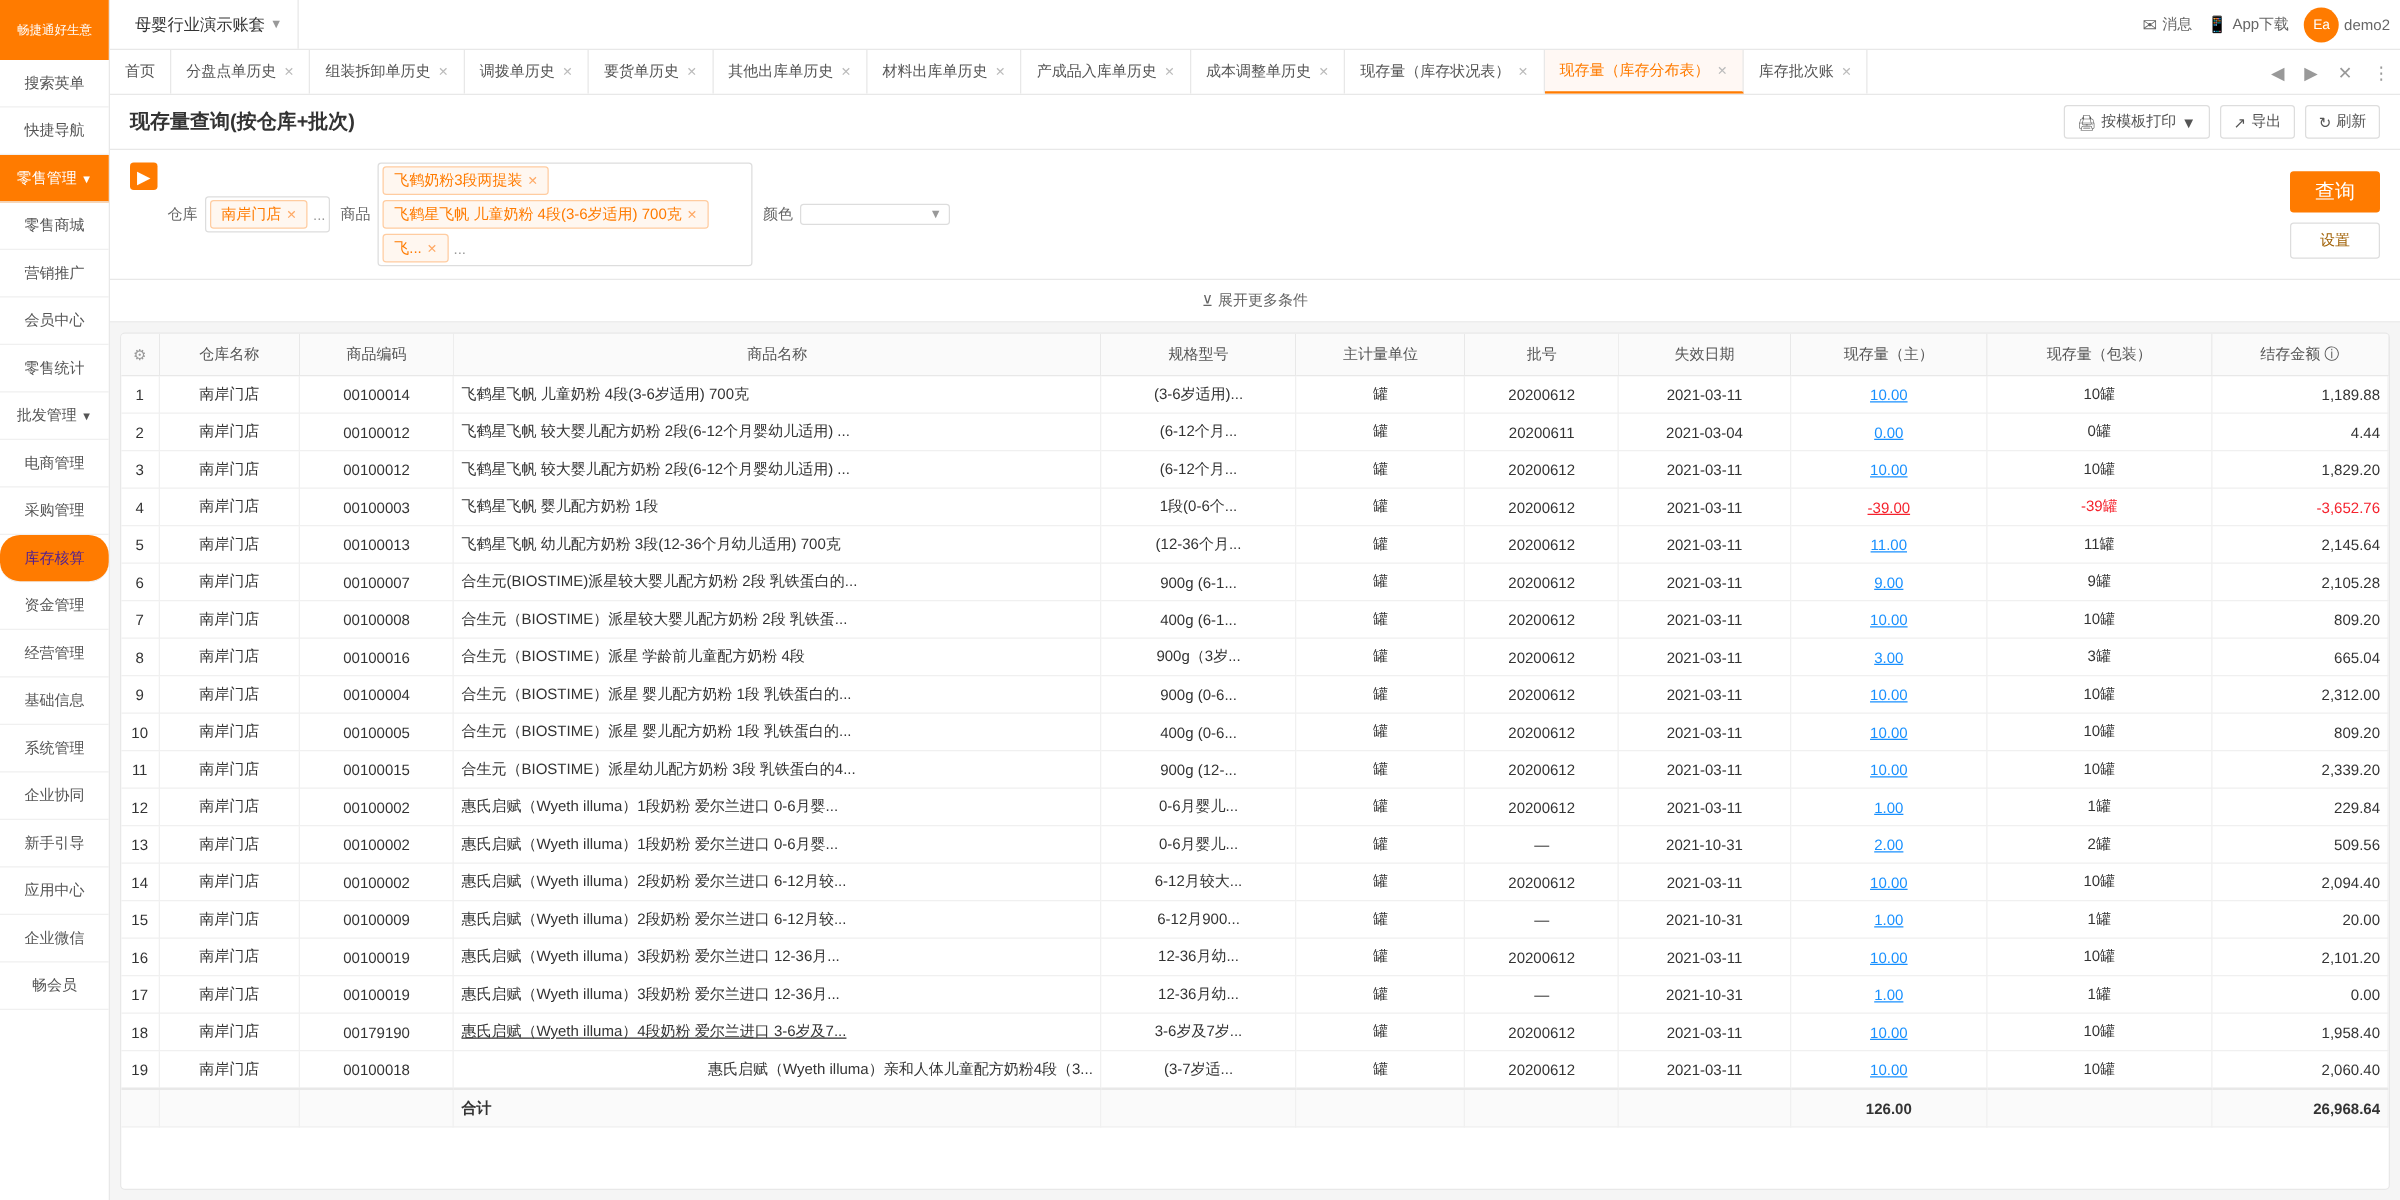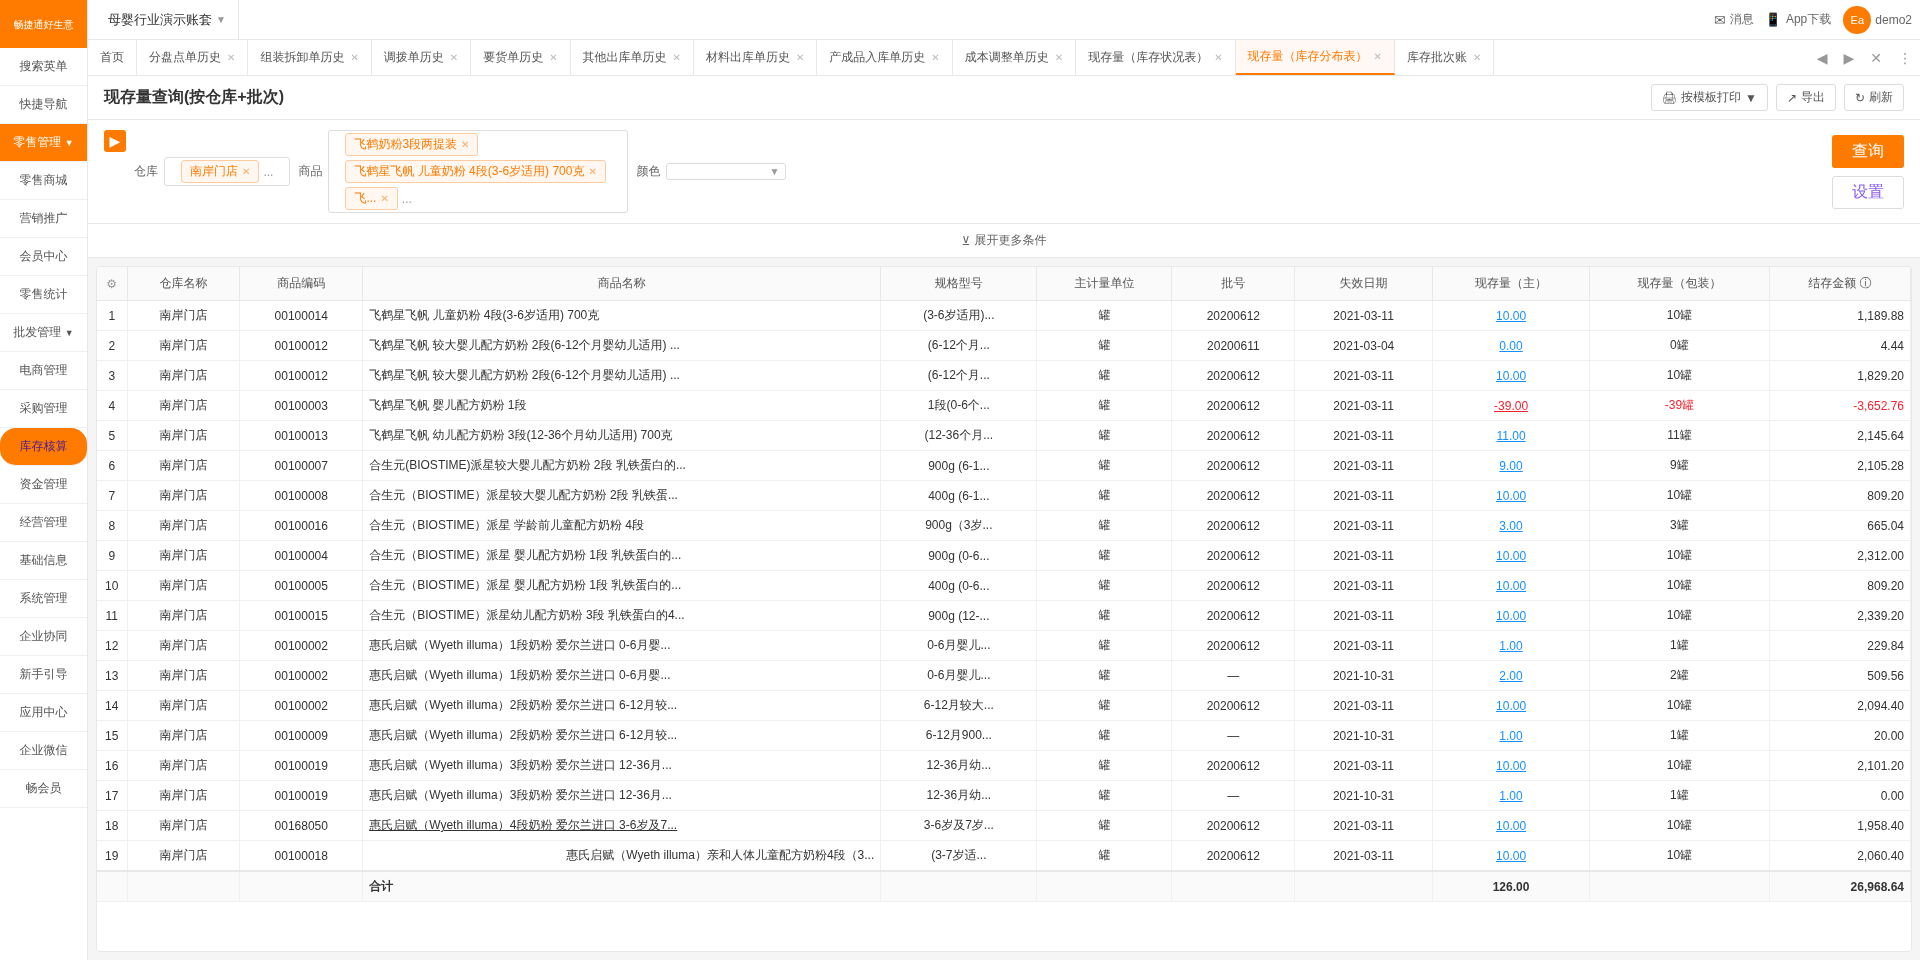--- a/index.html
+++ b/index.html
@@ -64,26 +64,26 @@
 
     
     .table-container::-webkit-scrollbar { width: 6px; height: 6px; }
     .table-container::-webkit-scrollbar-track { background: #f1f1f1; }
     .table-container::-webkit-scrollbar-thumb { background: #ccc; border-radius: 3px; }
 
     
     .expand-btn { background: #ff7b00; color: #fff; border: none; width: 22px; height: 22px; border-radius: 3px; cursor: pointer; font-size: 14px; display: flex; align-items: center; justify-content: center; flex-shrink: 0; }
 
     .query-btn { background: #ff7b00; color: #fff; border: none; padding: 6px 20px; border-radius: 3px; font-size: 16px; cursor: pointer; }
-    .settings-btn { background: #fff; color: #8b5cf6; border: 1px solid #ddd; padding: 5px 14px; border-radius: 3px; font-size: 16px; cursor: pointer; margin-top: 4px; }
+    .settings-btn { background: #fff; color: #a16207; border: 1px solid #ddd; padding: 5px 14px; border-radius: 3px; font-size: 12px; cursor: pointer; margin-top: 4px; }
 
     .filter-section { display: flex; align-items: flex-start; gap: 8px; padding: 10px 16px; background: #fff; border-bottom: 1px solid #e8e8e8; flex-shrink: 0; }
     .filter-fields { flex: 1; display: flex; flex-wrap: wrap; gap: 8px; align-items: center; }
     .field-group { display: flex; align-items: center; gap: 6px; }
-    .field-tags { display: flex; align-items: center; gap: 4px; border: 1px solid #ddd; border-radius: 3px; padding: 2px 16px; min-width: 80px; max-width: 300px; flex-wrap: wrap; }
+    .field-tags { display: flex; align-items: center; gap: 4px; border: 1px solid #ddd; border-radius: 3px; padding: 2px 3px; min-width: 80px; max-width: 300px; flex-wrap: wrap; }
   </style>
 </head>
 <body>
 
 <div class="sidebar">
   <div class="sidebar-logo">
     <span>畅捷通好生意</span>
   </div>
   <div class="sidebar-item">
     <span>搜索英单</span>
@@ -542,21 +542,21 @@
       <td>罐</td>
       <td>—</td>
       <td>2021-10-31</td>
       <td><span class="link-val">1.00</span></td>
       <td class="">1罐</td>
       <td class="text-right ">0.00</td>
     </tr>
             <tr>
       <td>18</td>
       <td>南岸门店</td>
-      <td>00168050</td>
+      <td>00179190</td>
       <td class="text-left" style="max-width:280px;overflow:hidden;text-overflow:ellipsis;text-decoration:underline;">惠氏启赋（Wyeth illuma）4段奶粉 爱尔兰进口 3-6岁及7...</td>
       <td>3-6岁及7岁...</td>
       <td>罐</td>
       <td>20200612</td>
       <td>2021-03-11</td>
       <td><span class="link-val">10.00</span></td>
       <td class="">10罐</td>
       <td class="text-right ">1,958.40</td>
     </tr>
             <tr>

